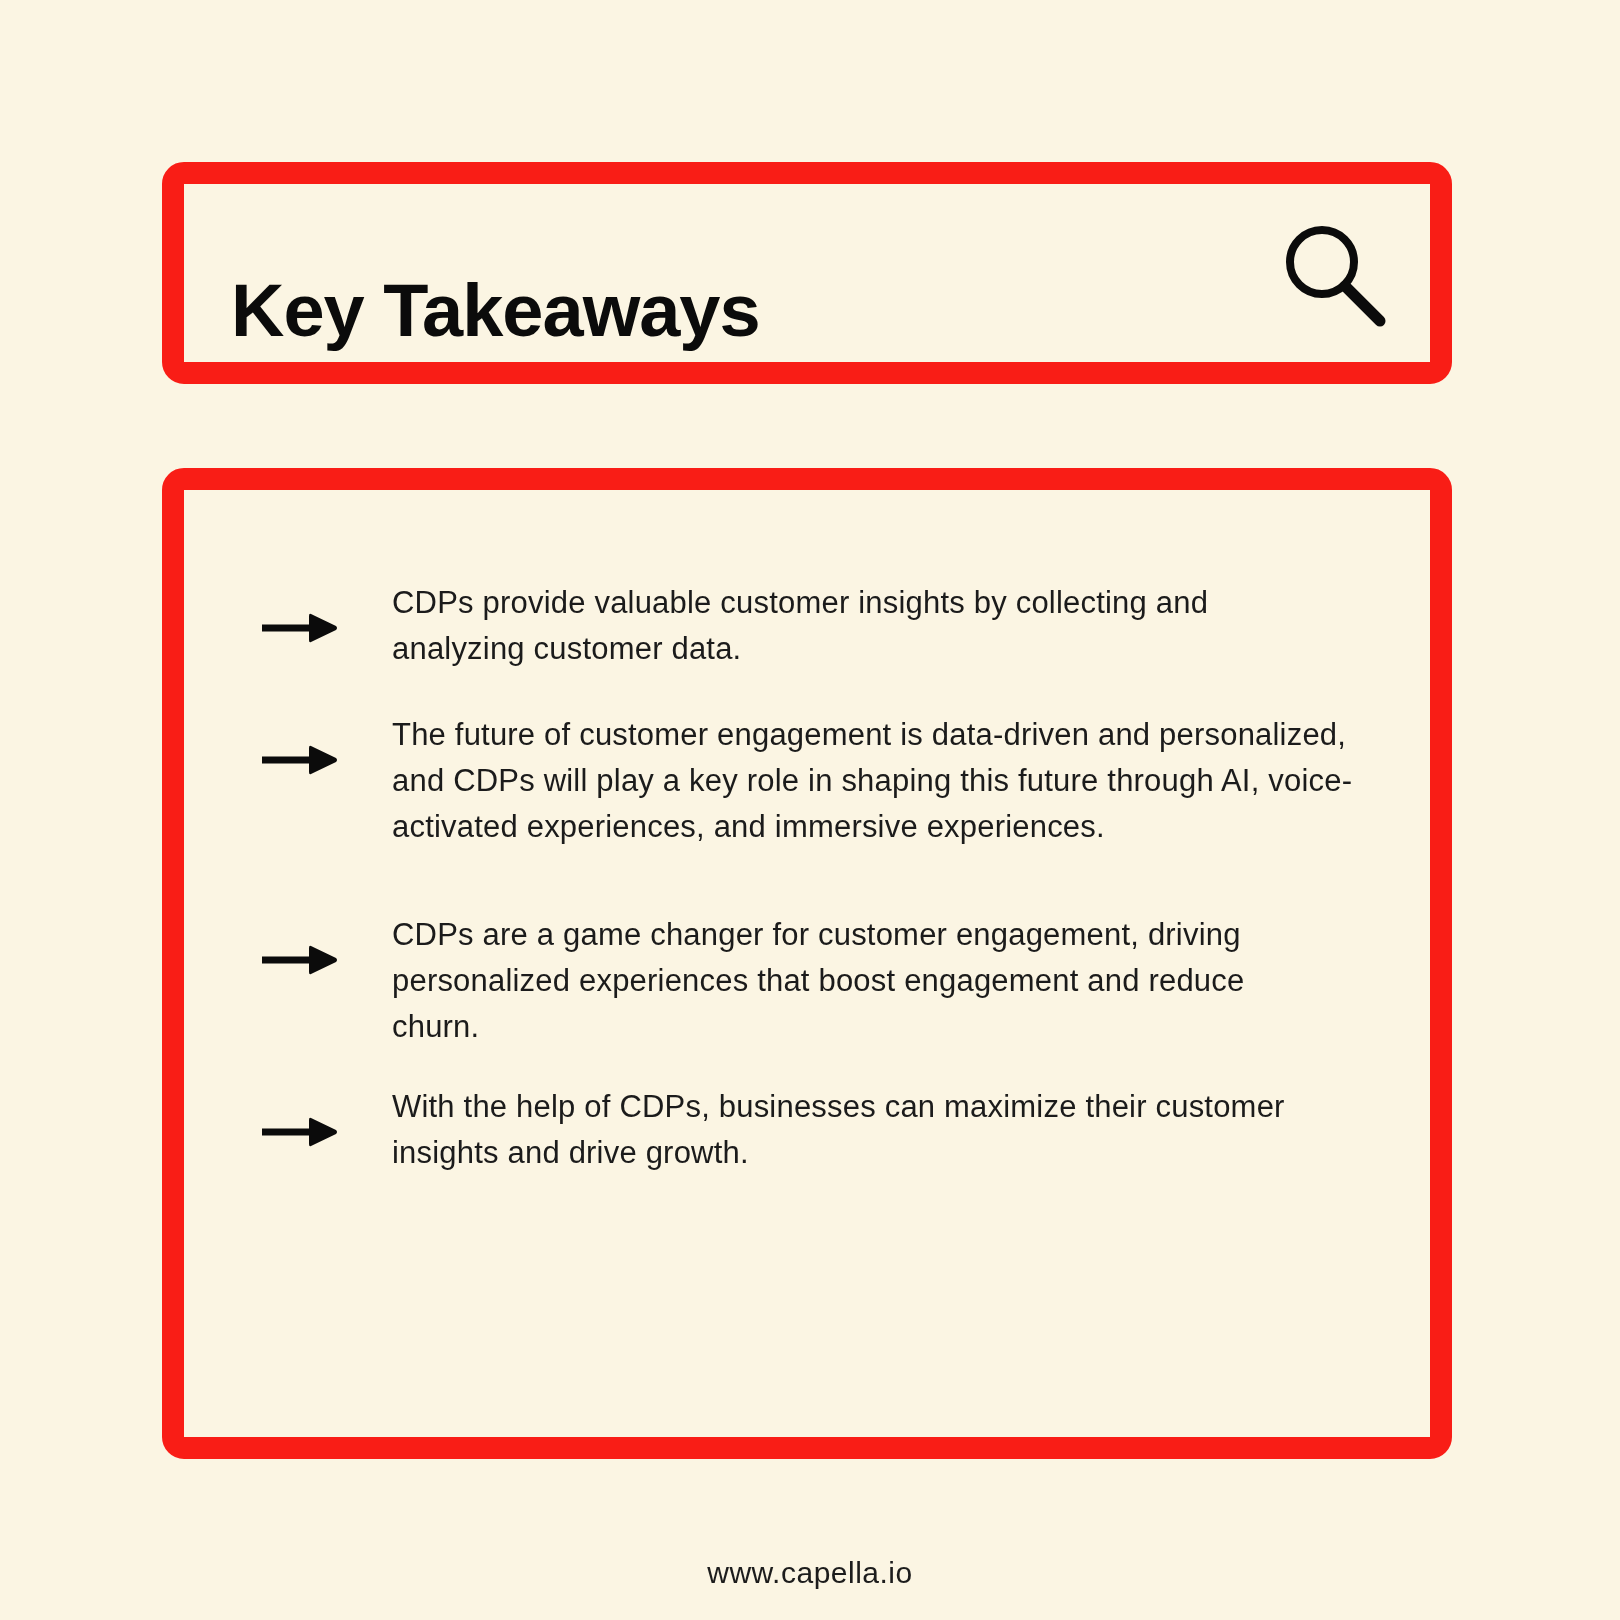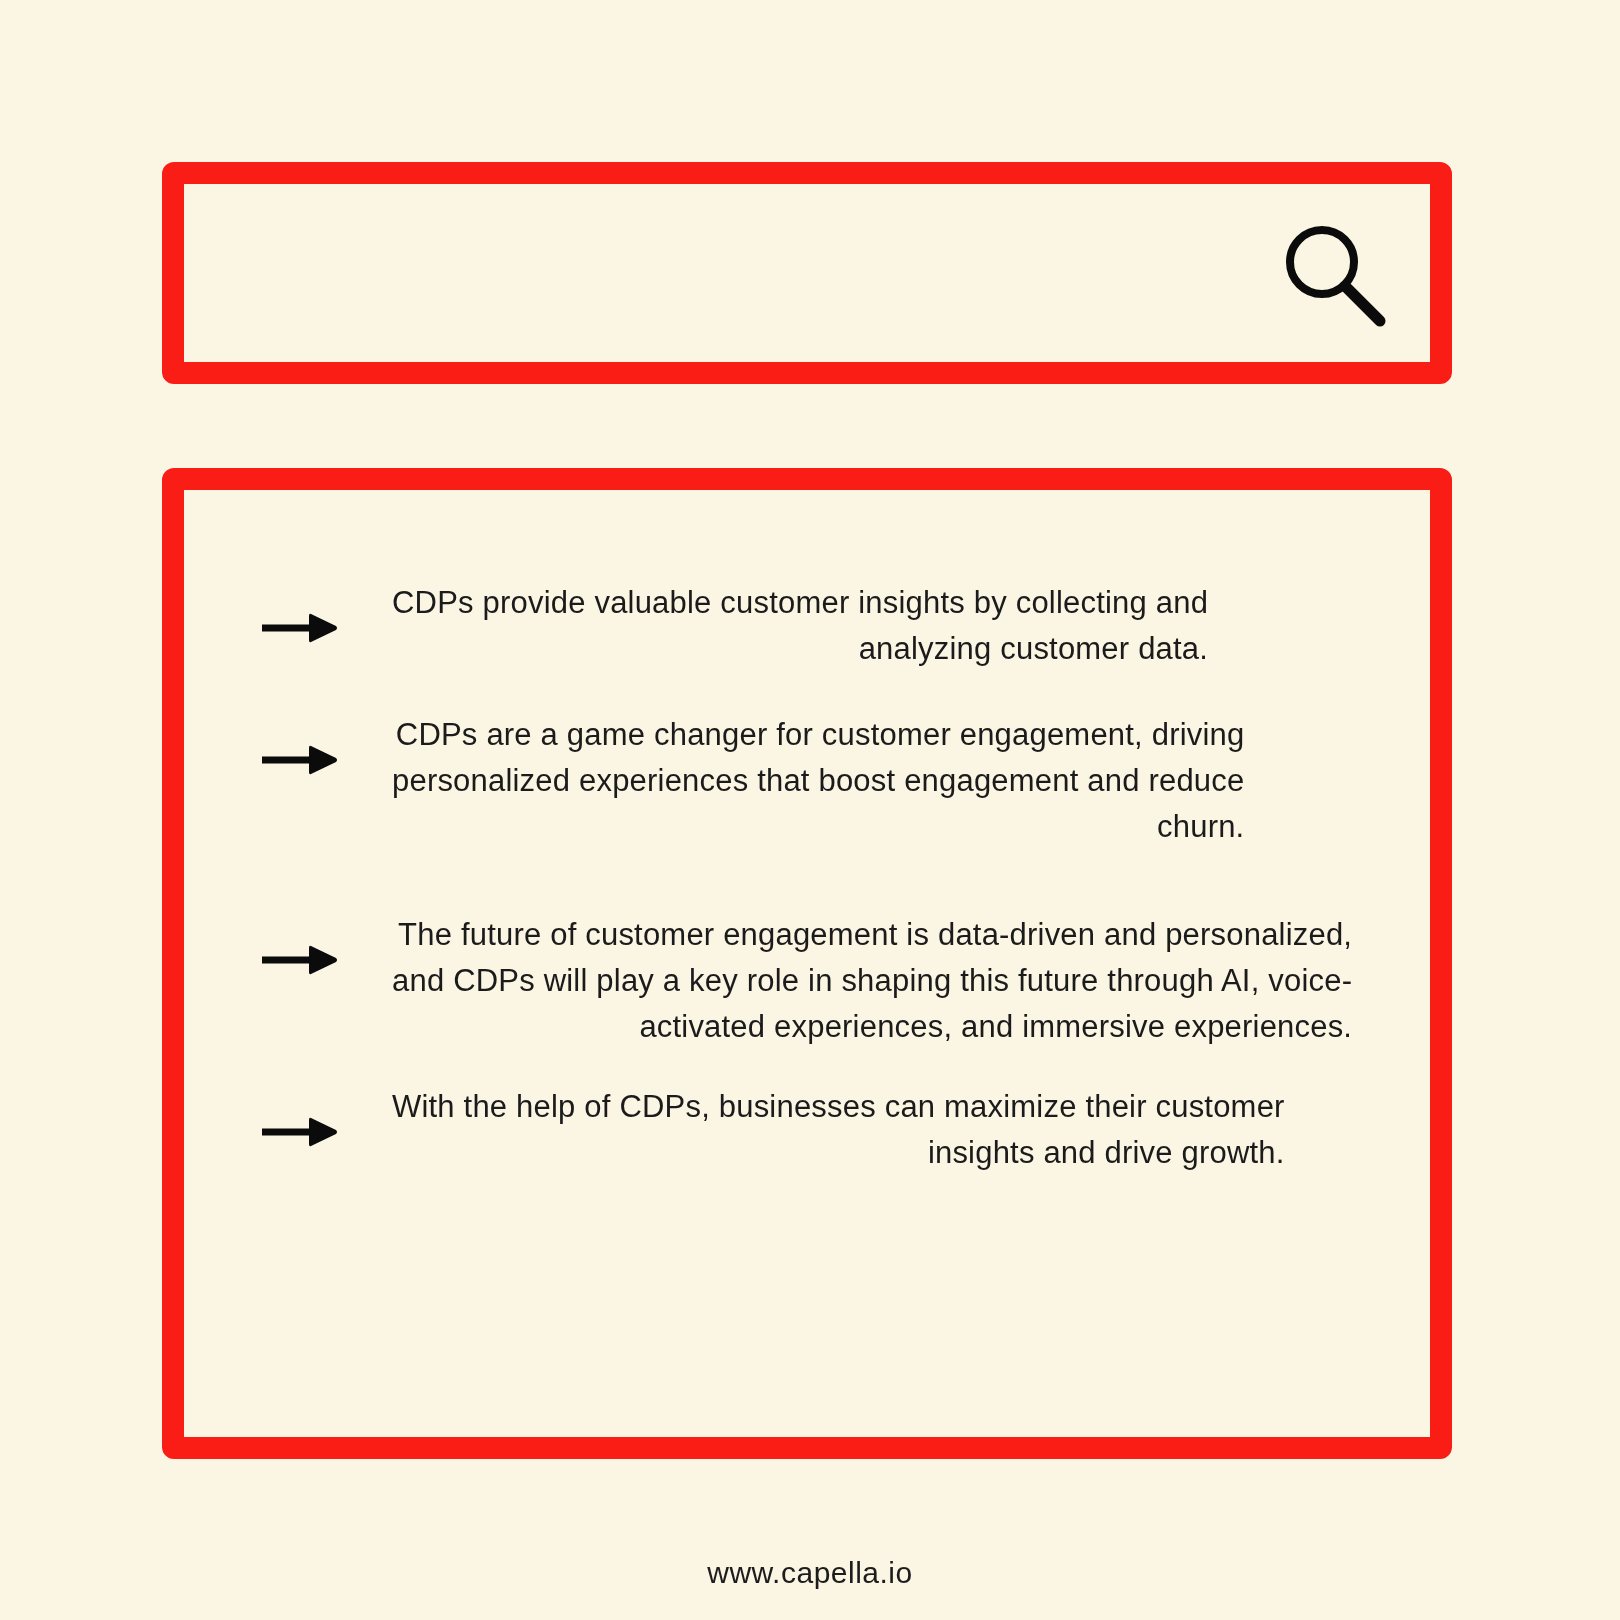--- a/index.html
+++ b/index.html
@@ -10,22 +10,21 @@
     font-family: "Liberation Sans", sans-serif;
     overflow:hidden;
   }
   .card {
     position:absolute;
     left:162px;
     width:1290px;
     box-sizing:border-box;
     background: var(--bg, #fbf5e3);
     border:22px solid var(--accent, #f91d16);
-    border-radius:12px;
-    text-align:right;
+    border-radius:22px;
   }
   .title-card { top:162px; height:222px; }
   .content-card { top:468px; height:991px; }
   .page-title {
     position:absolute;
     left:231px; top:224px;
     font-size:74px; line-height:74px;
     font-weight:bold;
     letter-spacing:-1px;
     color:#0b0b0b;
@@ -67,20 +66,21 @@
     margin-top:40px;
   }
 </style>
 </head>
 <body>
 
 <div class="page">
 
   <div class="card title-card"></div>
 
+  <h1 class="page-title">Key Takeaways</h1>
 
   <svg class="search-icon" width="120" height="124" viewBox="0 0 120 124" fill="none" xmlns="http://www.w3.org/2000/svg">
     <circle cx="50" cy="52" r="32" stroke="#0b0b0b" stroke-width="8"></circle>
     <line x1="73" y1="76" x2="108" y2="111" stroke="#0b0b0b" stroke-width="11" stroke-linecap="round"></line>
   </svg>
 
   <div class="card content-card">
   <div class="item">
     <svg class="arrow-icon" width="75" height="30" viewBox="0 0 75 30" xmlns="http://www.w3.org/2000/svg">
       <rect x="0" y="11.5" width="54" height="7" fill="#0b0b0b"></rect>
@@ -89,33 +89,33 @@
     <div class="item-text">CDPs provide valuable customer insights by collecting and
 analyzing customer data.</div>
   </div>
 
 
   <div class="item">
     <svg class="arrow-icon" width="75" height="30" viewBox="0 0 75 30" xmlns="http://www.w3.org/2000/svg">
       <rect x="0" y="11.5" width="54" height="7" fill="#0b0b0b"></rect>
       <path d="M49 1 L74 13 Q76 15 74 17 L49 29 Q47 30 47 27 L47 3 Q47 0 49 1 Z" fill="#0b0b0b"></path>
     </svg>
-    <div class="item-text">CDPs are a game changer for customer engagement, driving
-personalized experiences that boost engagement and reduce
-churn.</div>
+    <div class="item-text">The future of customer engagement is data-driven and personalized,
+and CDPs will play a key role in shaping this future through AI, voice-
+activated experiences, and immersive experiences.</div>
   </div>
 
   <div class="item">
     <svg class="arrow-icon" width="75" height="30" viewBox="0 0 75 30" xmlns="http://www.w3.org/2000/svg">
       <rect x="0" y="11.5" width="54" height="7" fill="#0b0b0b"></rect>
       <path d="M49 1 L74 13 Q76 15 74 17 L49 29 Q47 30 47 27 L47 3 Q47 0 49 1 Z" fill="#0b0b0b"></path>
     </svg>
-    <div class="item-text">The future of customer engagement is data-driven and personalized,
-and CDPs will play a key role in shaping this future through AI, voice-
-activated experiences, and immersive experiences.</div>
+    <div class="item-text">CDPs are a game changer for customer engagement, driving
+personalized experiences that boost engagement and reduce
+churn.</div>
   </div>
 
   <div class="item">
     <svg class="arrow-icon" width="75" height="30" viewBox="0 0 75 30" xmlns="http://www.w3.org/2000/svg">
       <rect x="0" y="11.5" width="54" height="7" fill="#0b0b0b"></rect>
       <path d="M49 1 L74 13 Q76 15 74 17 L49 29 Q47 30 47 27 L47 3 Q47 0 49 1 Z" fill="#0b0b0b"></path>
     </svg>
     <div class="item-text">With the help of CDPs, businesses can maximize their customer
 insights and drive growth.</div>
   </div>

